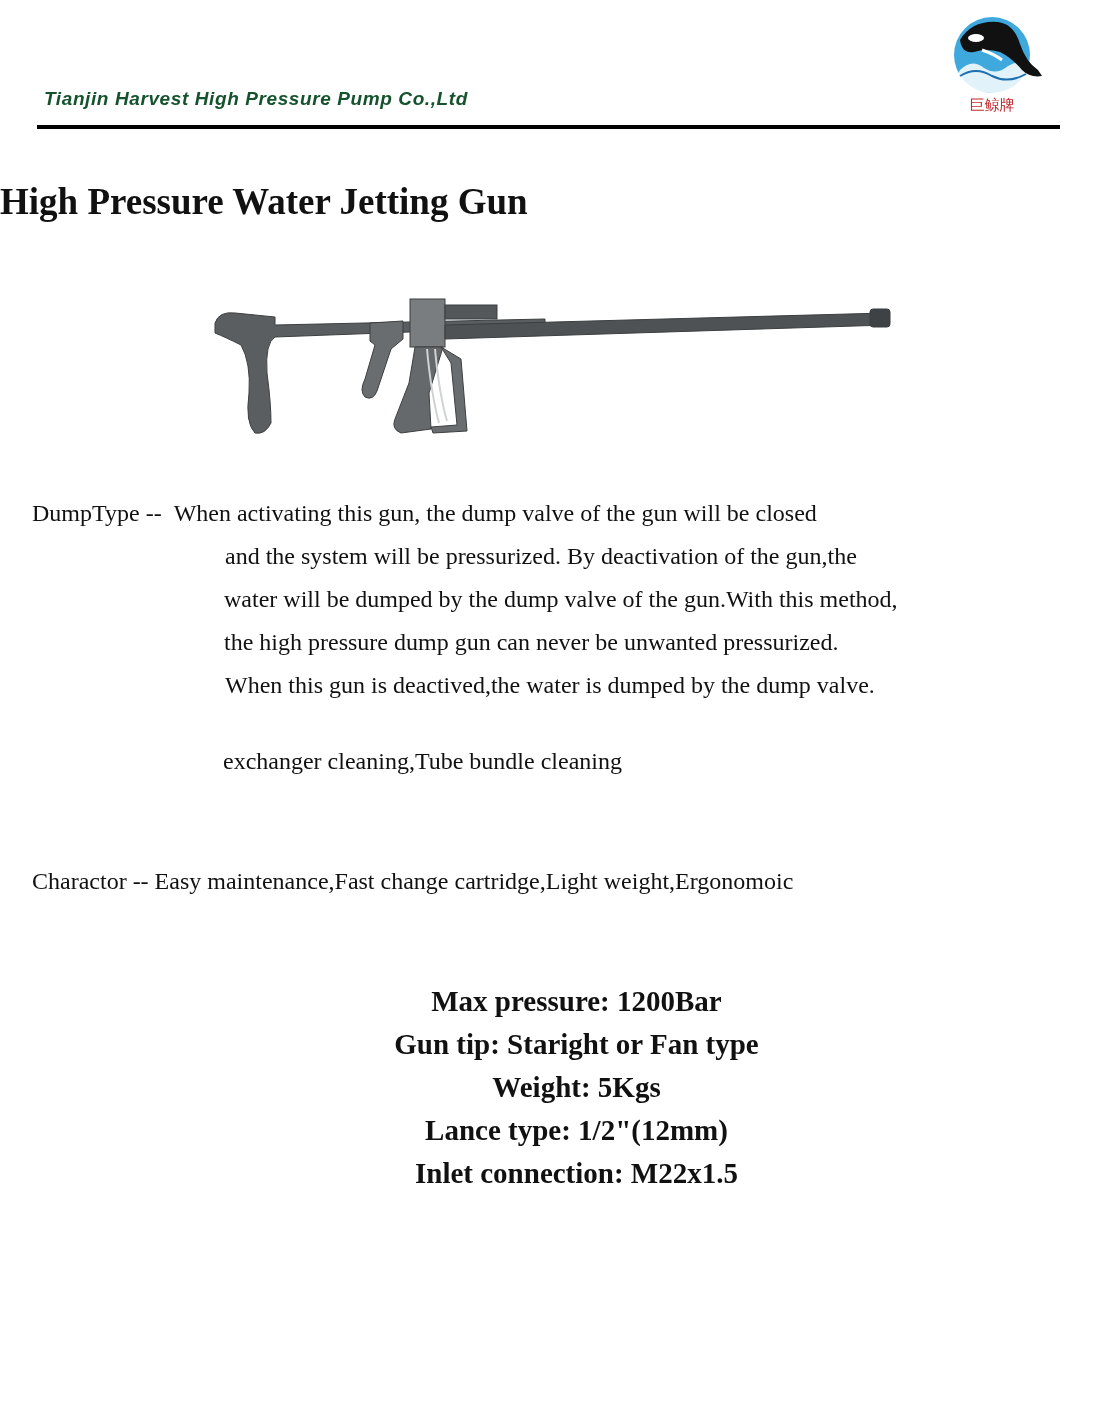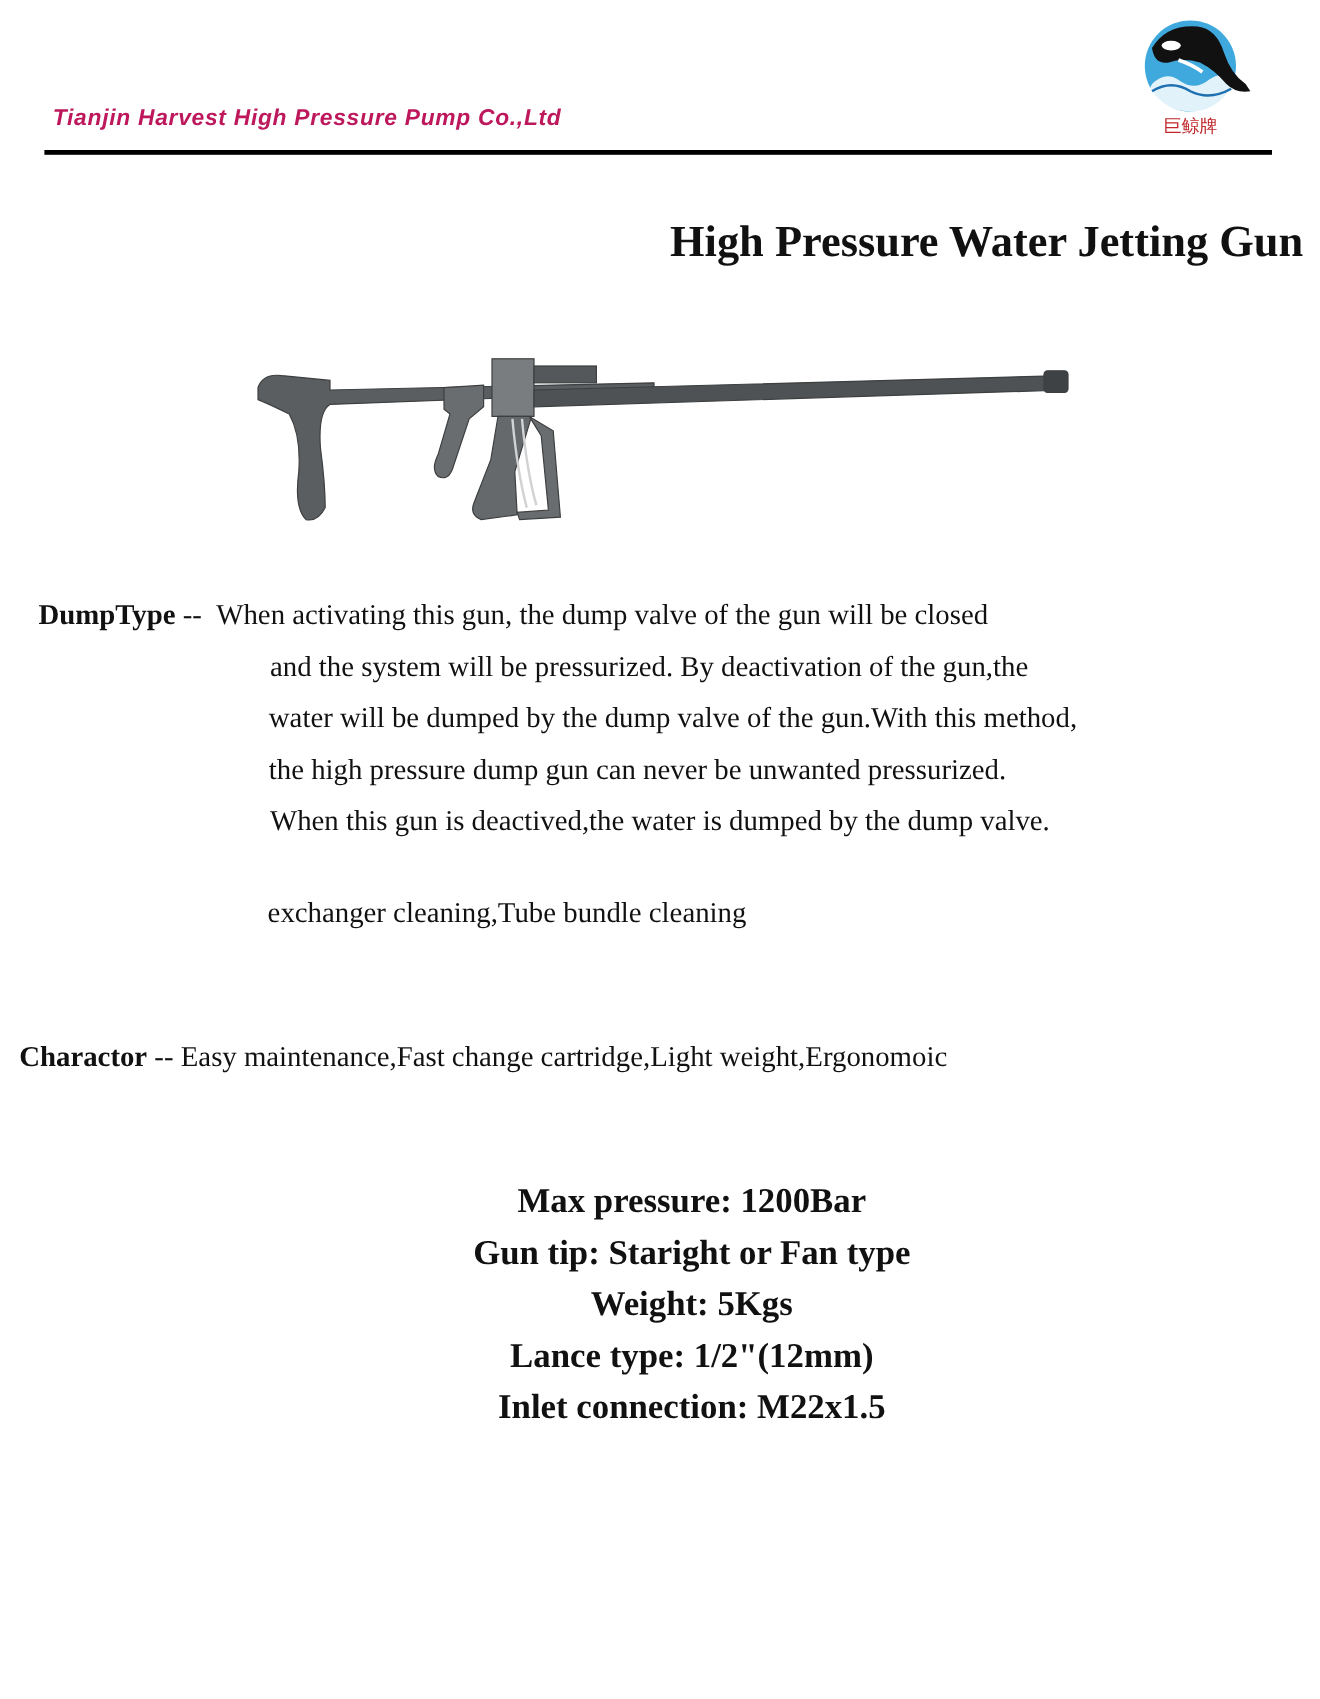--- a/index.html
+++ b/index.html
@@ -1,26 +1,26 @@
 <!DOCTYPE html>
 <html><head>
 <meta charset="utf-8">
 <style>
   html, body { margin: 0; padding: 0; background: #ffffff; }
   body { width: 1100px; height: 1416px; position: relative; overflow: hidden;
          font-family: "Liberation Serif", "DejaVu Serif", serif; color: #111; }
   .company { position: absolute; left: 44px; top: 88px; font-family: "Liberation Sans", "DejaVu Sans", sans-serif;
-             font-weight: bold; font-style: italic; font-size: 19px; color: #be185d; letter-spacing: 0.6px; }
+             font-weight: bold; font-style: italic; font-size: 19px; color: #14532d; letter-spacing: 0.6px; }
   .rule { position: absolute; left: 37px; top: 125px; width: 1023px; height: 4px; background: #000; }
   .logo { position: absolute; left: 942px; top: 10px; width: 104px; height: 105px; }
-  .title { position: absolute; left: 0; width: 1086px; top: 180px; text-align: right;
+  .title { position: absolute; left: 0; width: 1086px; top: 180px; text-align: left;
            font-weight: bold; font-size: 37px; }
   .gun { position: absolute; left: 205px; top: 283px; width: 690px; height: 170px; }
   .para { position: absolute; font-size: 24px; line-height: 43px; }
-  .para .lbl { font-weight: bold; }
+  .para .lbl { font-weight: normal; }
   .para .line { white-space: pre; }
   .spec { position: absolute; left: 16px; width: 1073px; text-align: center; font-weight: bold;
           font-size: 29px; line-height: 43px; top: 980px; padding-left: 24px; }
   .app-lines, .char-lines { font-family: "Liberation Serif", serif; }
 </style>
 </head>
 <body>
 
 <div class="company">Tianjin Harvest High Pressure Pump Co.,Ltd</div>
 <div class="rule"></div>
@@ -57,21 +57,21 @@
   <div class="line" style="padding-left:193px">and the system will be pressurized. By deactivation of the gun,the</div>
   <div class="line" style="padding-left:192px">water will be dumped by the dump valve of the gun.With this method,</div>
   <div class="line" style="padding-left:192px">the high pressure dump gun can never be unwanted pressurized.</div>
   <div class="line" style="padding-left:193px">When this gun is deactived,the water is dumped by the dump valve.</div>
 </div>
 
 <div class="para app-lines" style="left:32px; top:740px;">
   <div class="line" style="padding-left:191px">exchanger cleaning,Tube bundle cleaning</div>
 </div>
 
-<div class="para char-lines" style="left:16px; top:860px;">
+<div class="para char-lines" style="left:32px; top:860px;">
   <div class="line"><span class="lbl">Charactor</span><span> -- </span><span>Easy maintenance,Fast change cartridge,Light weight,Ergonomoic</span></div>
 </div>
 
 <div class="spec">
   <div>Max pressure: 1200Bar</div>
   <div>Gun tip: Staright or Fan type</div>
   <div>Weight: 5Kgs</div>
   <div>Lance type: 1/2"(12mm)</div>
   <div>Inlet connection: M22x1.5</div>
 </div>

